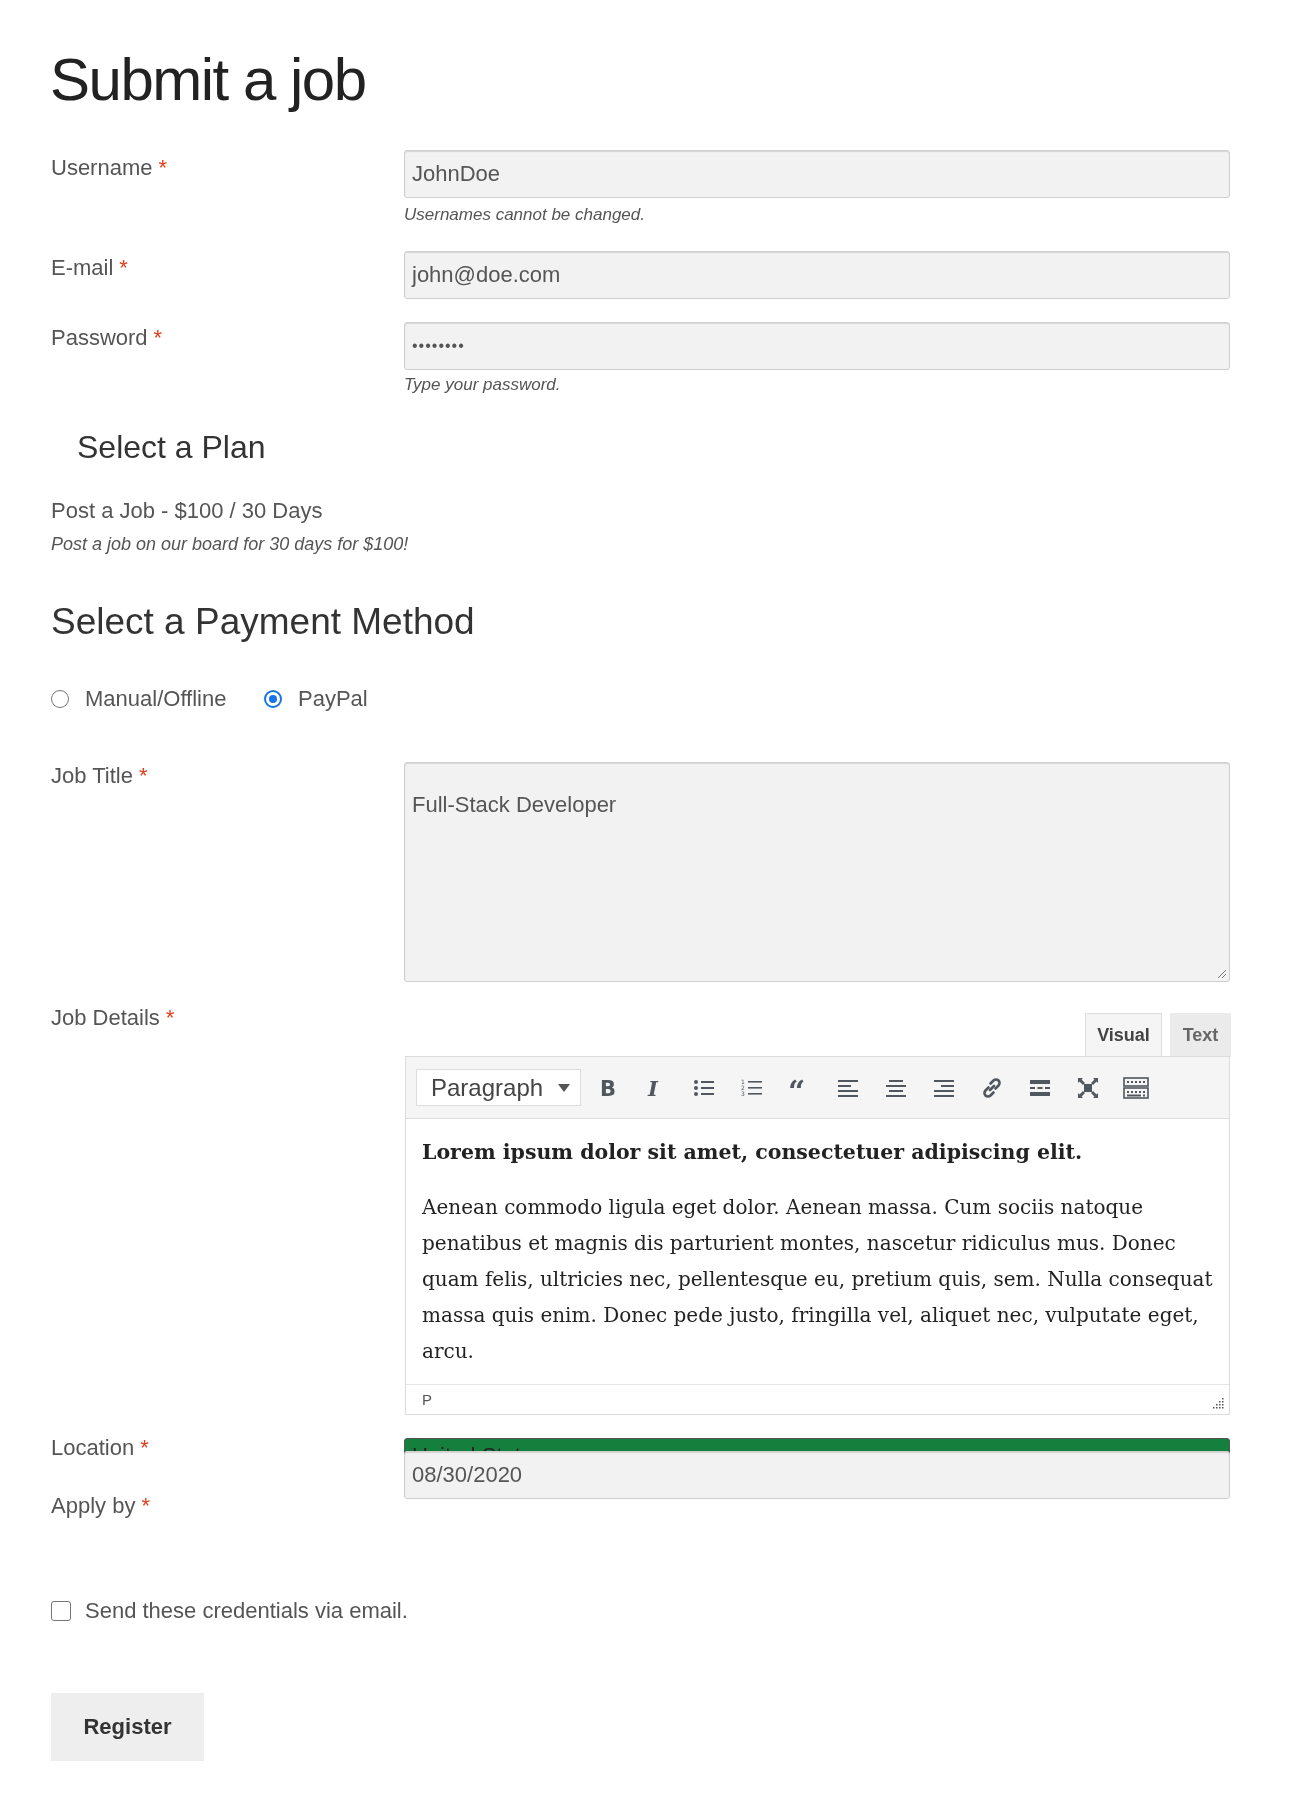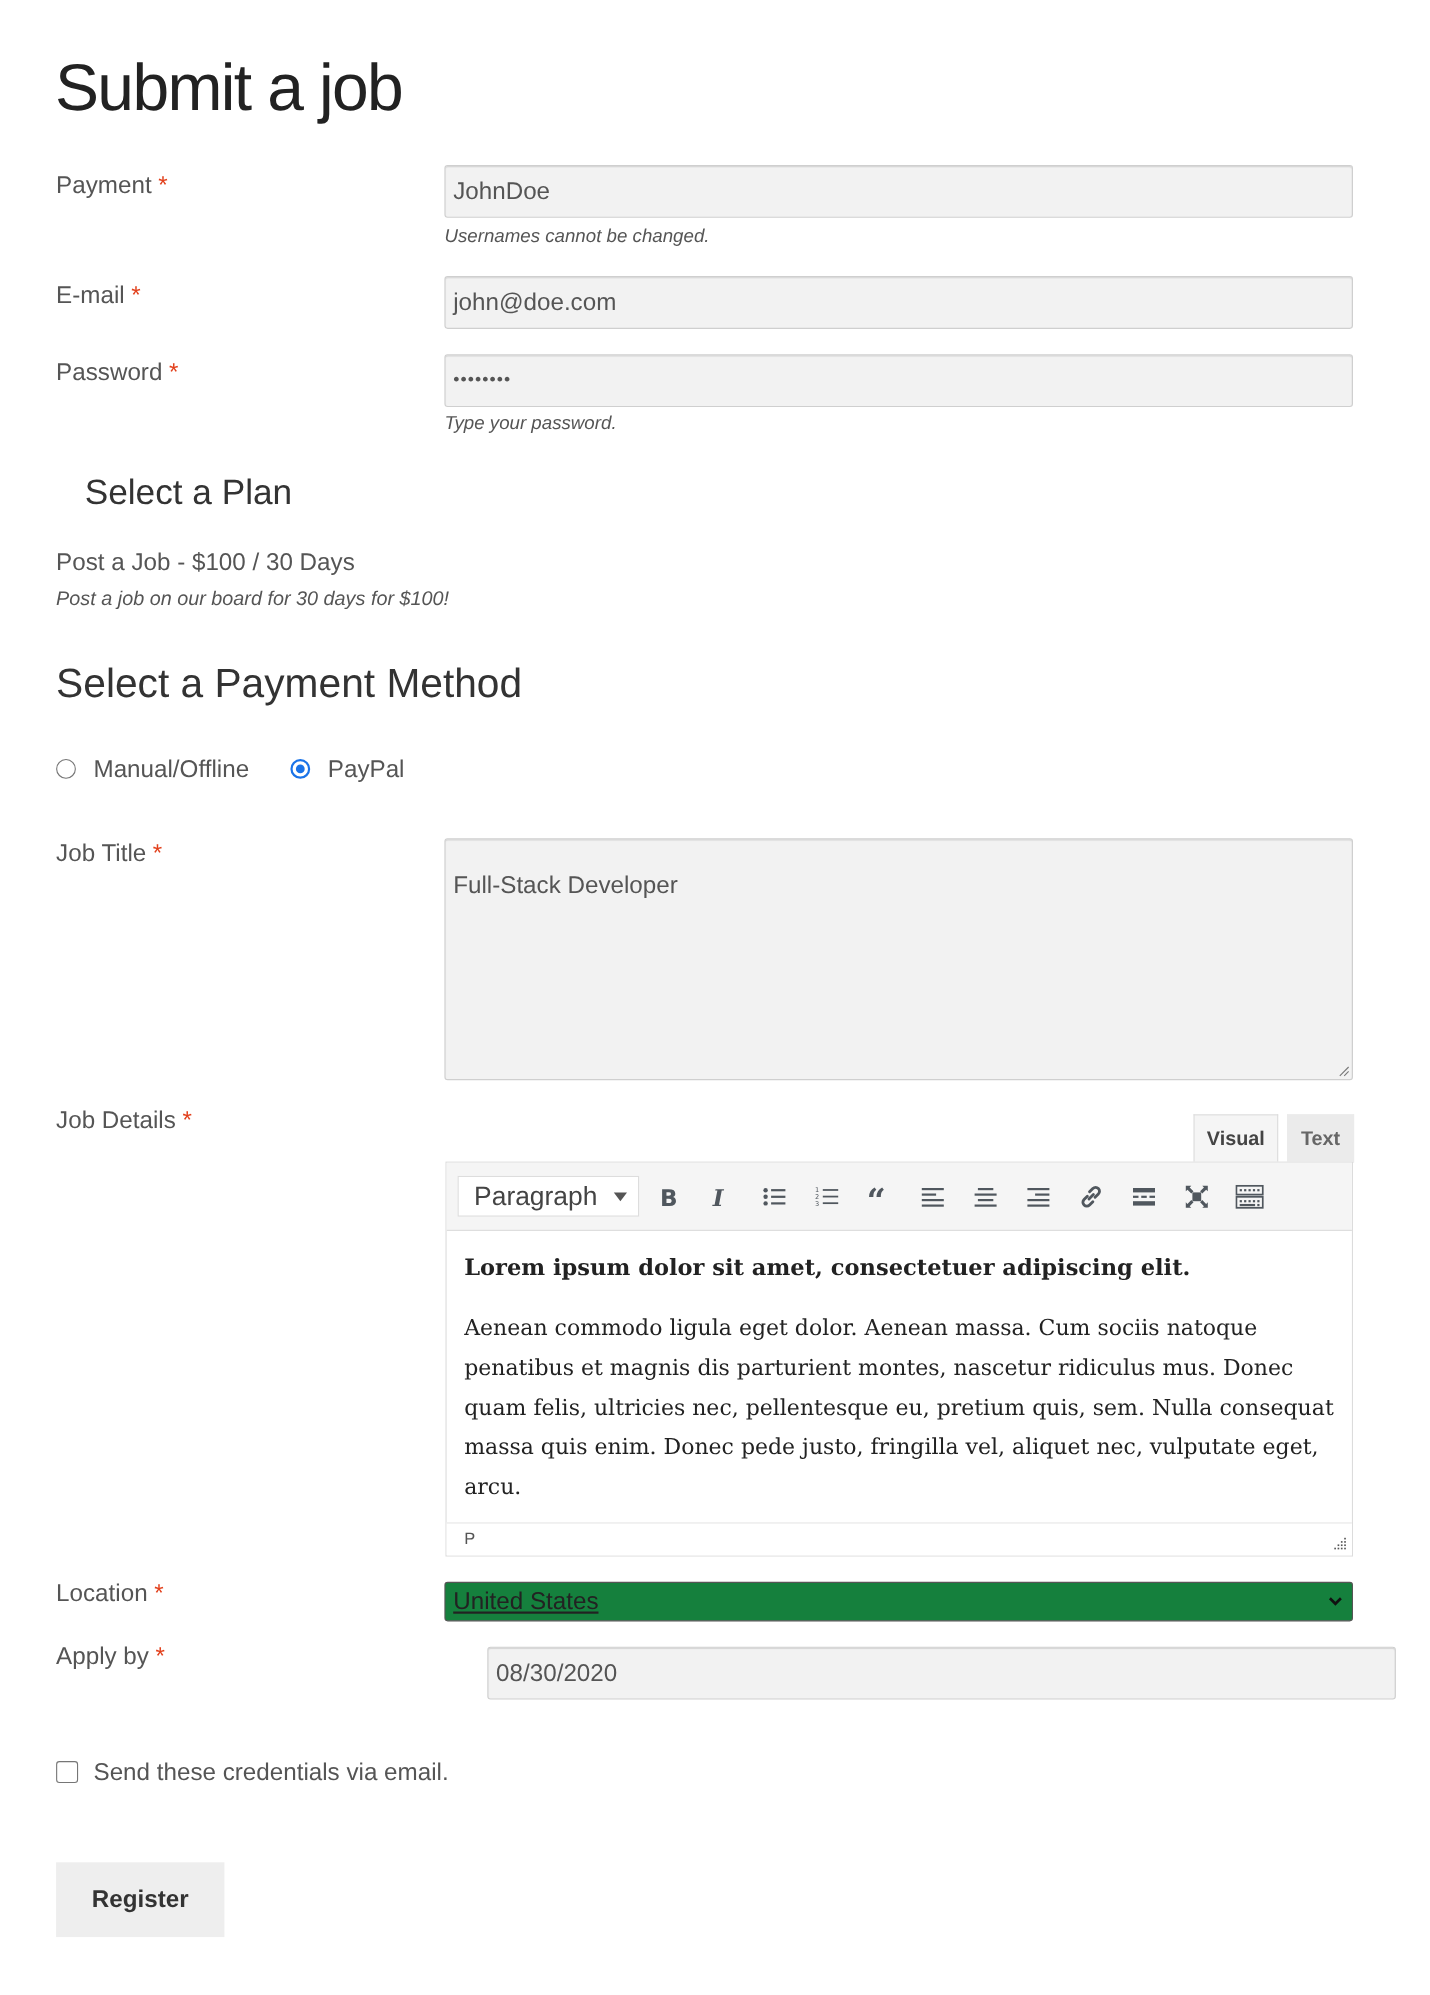--- a/index.html
+++ b/index.html
@@ -88,21 +88,21 @@
     font-size: 22px; font-weight: bold; color: #333; display: flex; align-items: center; justify-content: center;
     font-family: "Liberation Sans", "DejaVu Sans", sans-serif;
   }
 </style>
 </head>
 <body>
 
 <h1 class="abs page-title">Submit a job</h1>
 
 <div class="abs label" style="top:154px;">
-  <span>Payment</span><span class="req">*</span>
+  <span>Username</span><span class="req">*</span>
 </div>
 <div class="abs input" style="top:150px;">JohnDoe</div>
 <div class="abs hint" style="top:204px;">Usernames cannot be changed.</div>
 
 <div class="abs label" style="top:254px;">
   <span>E-mail</span><span class="req">*</span>
 </div>
 <div class="abs input" style="top:251px;">john@doe.com</div>
 
 <div class="abs label" style="top:324px;">
@@ -298,18 +298,18 @@
 <div class="abs select">
   <span>United States</span>
   <svg class="chev" width="14" height="16" viewBox="0 0 14 16">
     <path d="M2 5 L7 10 L12 5" fill="none" stroke="#111" stroke-width="2.4"></path>
   </svg>
 </div>
 
 <div class="abs label" style="top:1492px;">
   <span>Apply by</span><span class="req">*</span>
 </div>
-<div class="abs input" style="top:1497px;margin-left:39px;">08/30/2020</div>
+<div class="abs input" style="top:1451px;">08/30/2020</div>
 
 <div class="abs checkbox"></div>
 <div class="abs checkbox-label">Send these credentials via email.</div>
 
 <button class="abs register">Register</button>
 
 </body></html>

